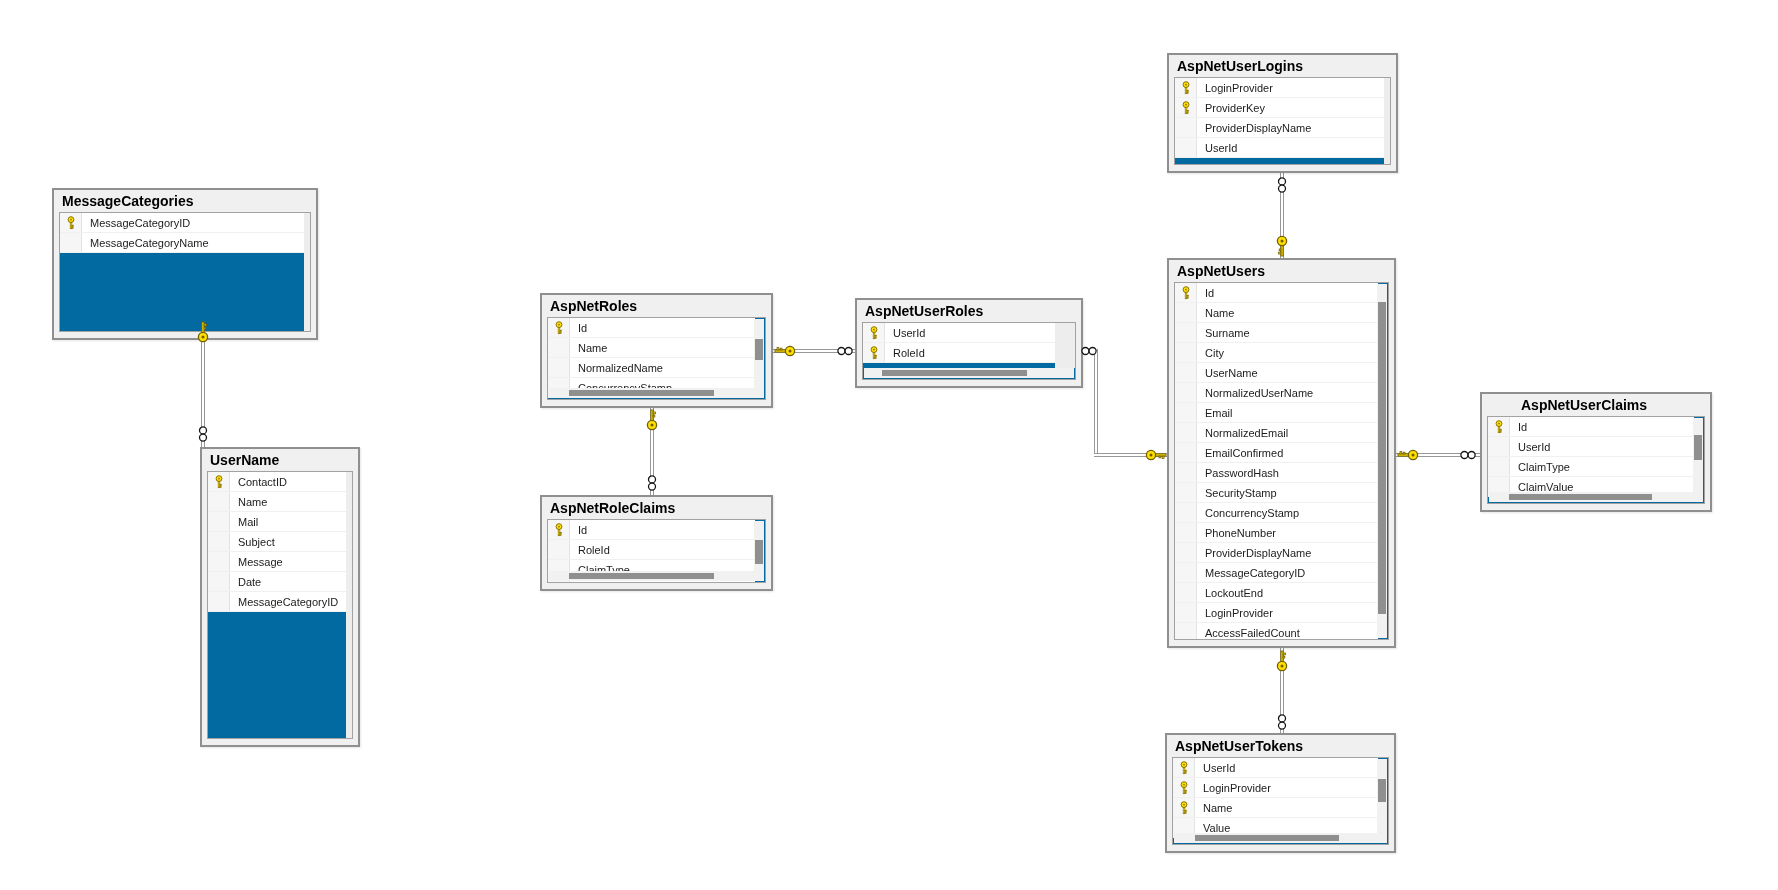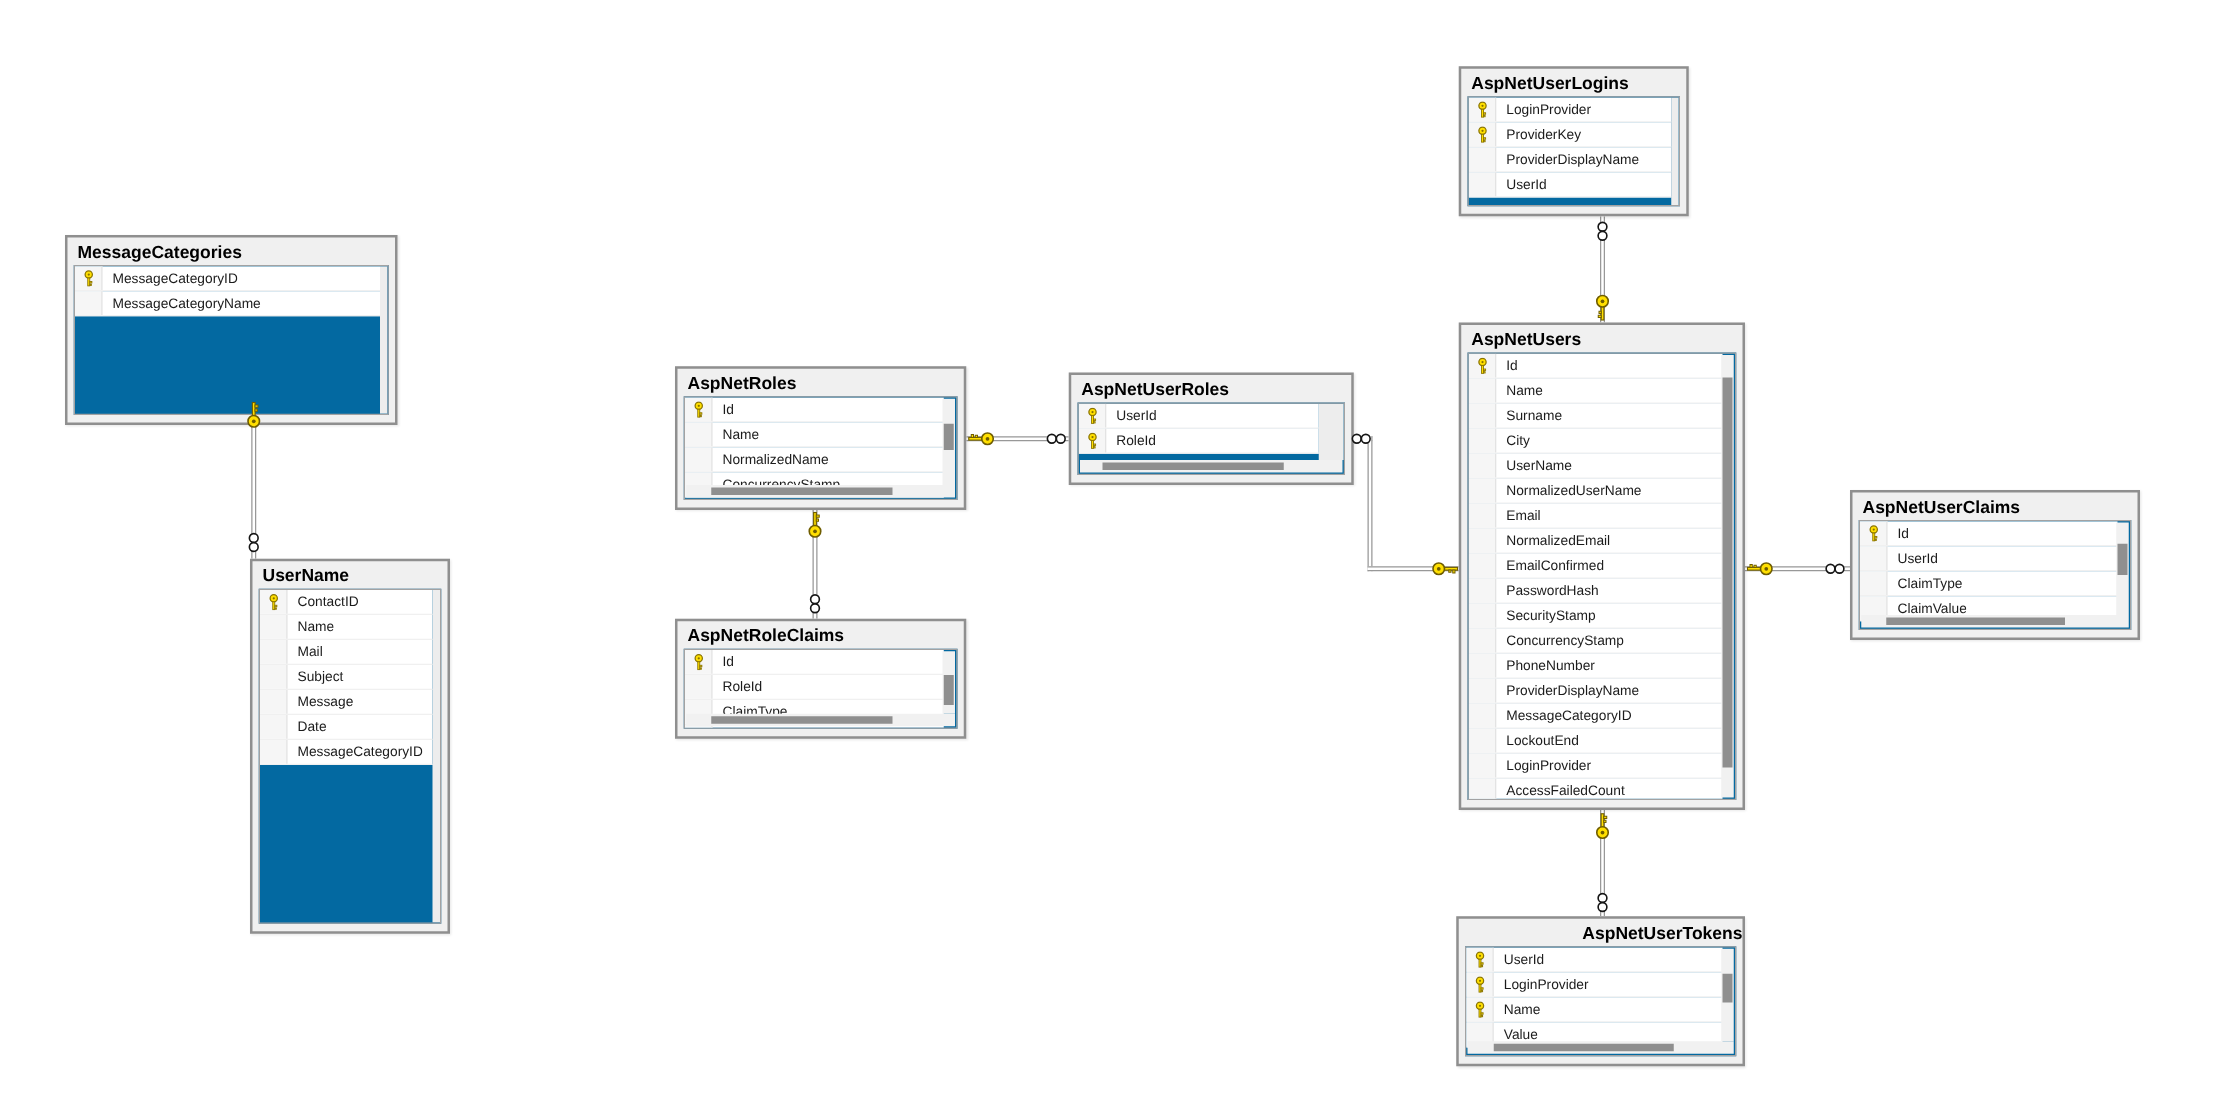--- a/index.html
+++ b/index.html
@@ -235,21 +235,21 @@
             </div>
             <span class="cname">RoleId</span>
           </div>
         </div>
         <div class="dead" style="width: 20px; bottom: 11px;"></div>
         <div class="hs">
           <div class="hsth" style="left: 18px; width: 145px;"></div>
         </div>
       </div>
     </div>
-    <div class="tbl" style="left: 1167px; top: 53px; width: 184px; height: 120px;">
+    <div class="tbl" style="left: 1167px; top: 53px; width: 231px; height: 120px;">
       <div class="tbl-title">AspNetUserLogins</div>
       <div class="tbl-grid">
         <div class="rows" style="margin-right: 6px;">
           <div class="crow">
             <div class="kcell">
               <span class="pk">
                 <svg viewBox="0 0 10 14" width="10" height="14">
  <circle cx="5" cy="3.6" r="2.9" fill="#ffdf00" stroke="#8a7400" stroke-width="1"></circle>
  <circle cx="5" cy="3.6" r="0.9" fill="#8a7400"></circle>
  <rect x="4.2" y="6.4" width="1.6" height="6.3" fill="#ffdf00" stroke="#8a7400" stroke-width="0.7"></rect>
@@ -371,21 +371,21 @@
           <div class="crow">
             <div class="kcell"></div>
             <span class="cname">AccessFailedCount</span>
           </div>
         </div>
         <div class="vs">
           <div class="vsth" style="top: 18px; height: 312px;"></div>
         </div>
       </div>
     </div>
-    <div class="tbl" style="left: 1480px; top: 392px; width: 232px; height: 120px;">
+    <div class="tbl" style="left: 1480px; top: 392px; width: 232px; height: 120px; padding-left: 31px;">
       <div class="tbl-title">AspNetUserClaims</div>
       <div class="tbl-grid">
         <div class="rows" style="margin-right: 10px;">
           <div class="crow">
             <div class="kcell">
               <span class="pk">
                 <svg viewBox="0 0 10 14" width="10" height="14">
  <circle cx="5" cy="3.6" r="2.9" fill="#ffdf00" stroke="#8a7400" stroke-width="1"></circle>
  <circle cx="5" cy="3.6" r="0.9" fill="#8a7400"></circle>
  <rect x="4.2" y="6.4" width="1.6" height="6.3" fill="#ffdf00" stroke="#8a7400" stroke-width="0.7"></rect>
@@ -410,21 +410,21 @@
           </div>
         </div>
         <div class="vs" style="bottom: 11px;">
           <div class="vsth" style="top: 17px; height: 25px;"></div>
         </div>
         <div class="hs">
           <div class="hsth" style="left: 20px; width: 143px;"></div>
         </div>
       </div>
     </div>
-    <div class="tbl" style="left: 1165px; top: 733px; width: 231px; height: 120px; text-align: right;">
+    <div class="tbl" style="left: 1165px; top: 733px; width: 231px; height: 120px;">
       <div class="tbl-title">AspNetUserTokens</div>
       <div class="tbl-grid">
         <div class="rows" style="margin-right: 10px;">
           <div class="crow">
             <div class="kcell">
               <span class="pk">
                 <svg viewBox="0 0 10 14" width="10" height="14">
  <circle cx="5" cy="3.6" r="2.9" fill="#ffdf00" stroke="#8a7400" stroke-width="1"></circle>
  <circle cx="5" cy="3.6" r="0.9" fill="#8a7400"></circle>
  <rect x="4.2" y="6.4" width="1.6" height="6.3" fill="#ffdf00" stroke="#8a7400" stroke-width="0.7"></rect>

